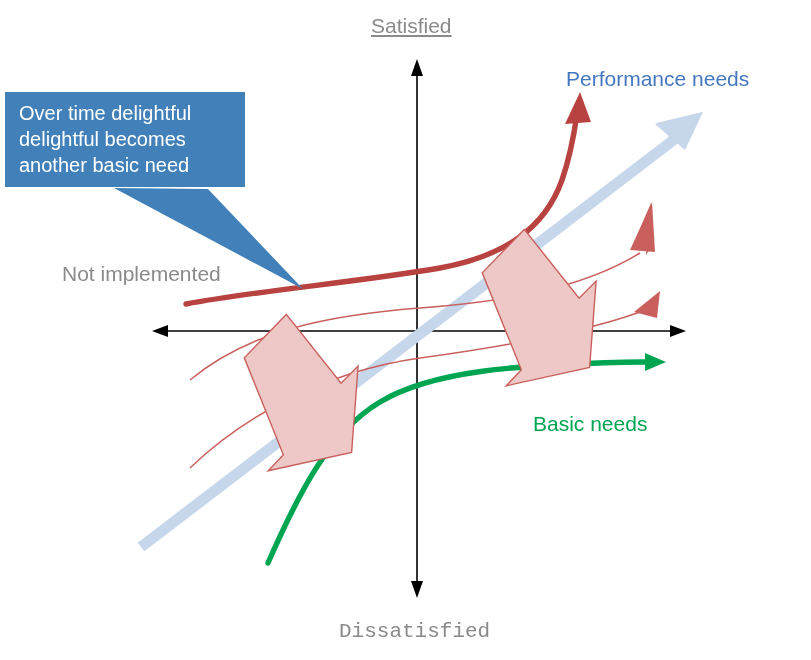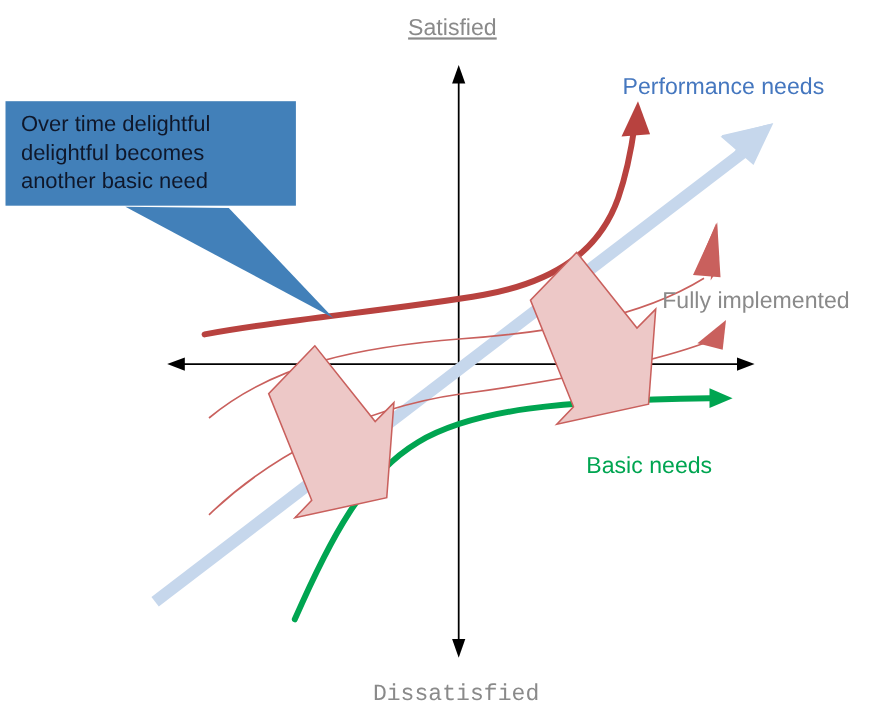--- a/index.html
+++ b/index.html
@@ -38,25 +38,25 @@
     font-size: 21px;
   }
   #label-performance-needs { color: #4577bf; }
   #label-delighters        { color: #b8423f; }
   #label-basic-needs       { color: #00a551; text-align: center; }
 
   #callout-box {
     position: absolute;
     left: 5px;
     top: 92px;
-    width: 264px;
+    width: 240px;
     box-sizing: border-box;
     padding: 8px 10px 9px 14px;
     background: #4280b9;
-    color: #0f172a;
+    color: #ffffff;
     font-size: 20px;
     line-height: 1.30;
   }
   #callout-box .cl { display: block; }
 </style>
 </head>
 <body>
 
 <div id="stage">
 
@@ -112,21 +112,21 @@
   <div id="callout-box">
     <span class="cl">Over time delightful</span>
     <span class="cl">delightful becomes</span>
     <span class="cl">another basic need</span>
   </div>
 
   <div class="lbl axis-label" id="label-satisfied" style="left:371px; top:13px;text-decoration:underline;">Satisfied</div>
 
   <div class="lbl axis-label" id="label-dissatisfied" style="left:339px; top:619px;font-family:Liberation Mono, monospace;">Dissatisfied</div>
 
+  <div class="lbl axis-label" id="label-not-implemented" style="left:62px; top:261px;">Not implemented</div>
 
-  <div class="lbl axis-label" id="label-fully-implemented" style="left:602px; top:261px;">Fully implemented</div>
 
   <div class="lbl curve-label" id="label-performance-needs" style="left:566px; top:48px;margin-top:18px;">Performance needs</div>
 
 
   <div class="lbl curve-label" id="label-basic-needs" style="left:533px; top:411px;">Basic needs</div>
 
 </div>
 
 </body></html>

